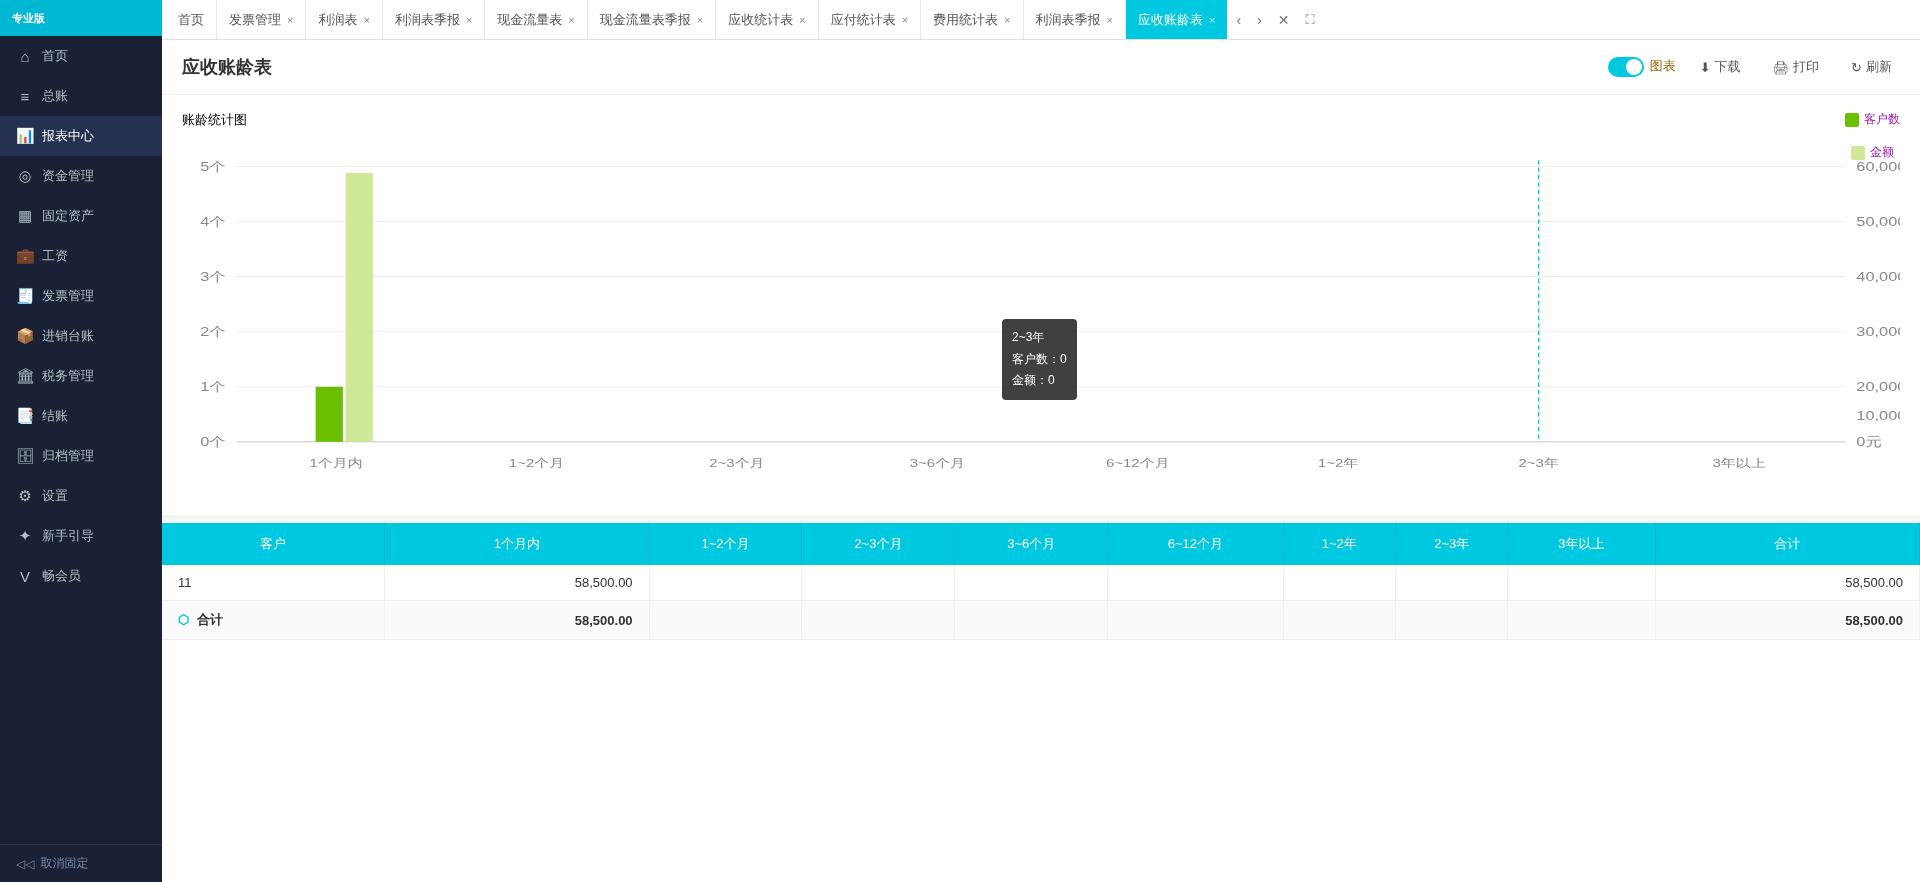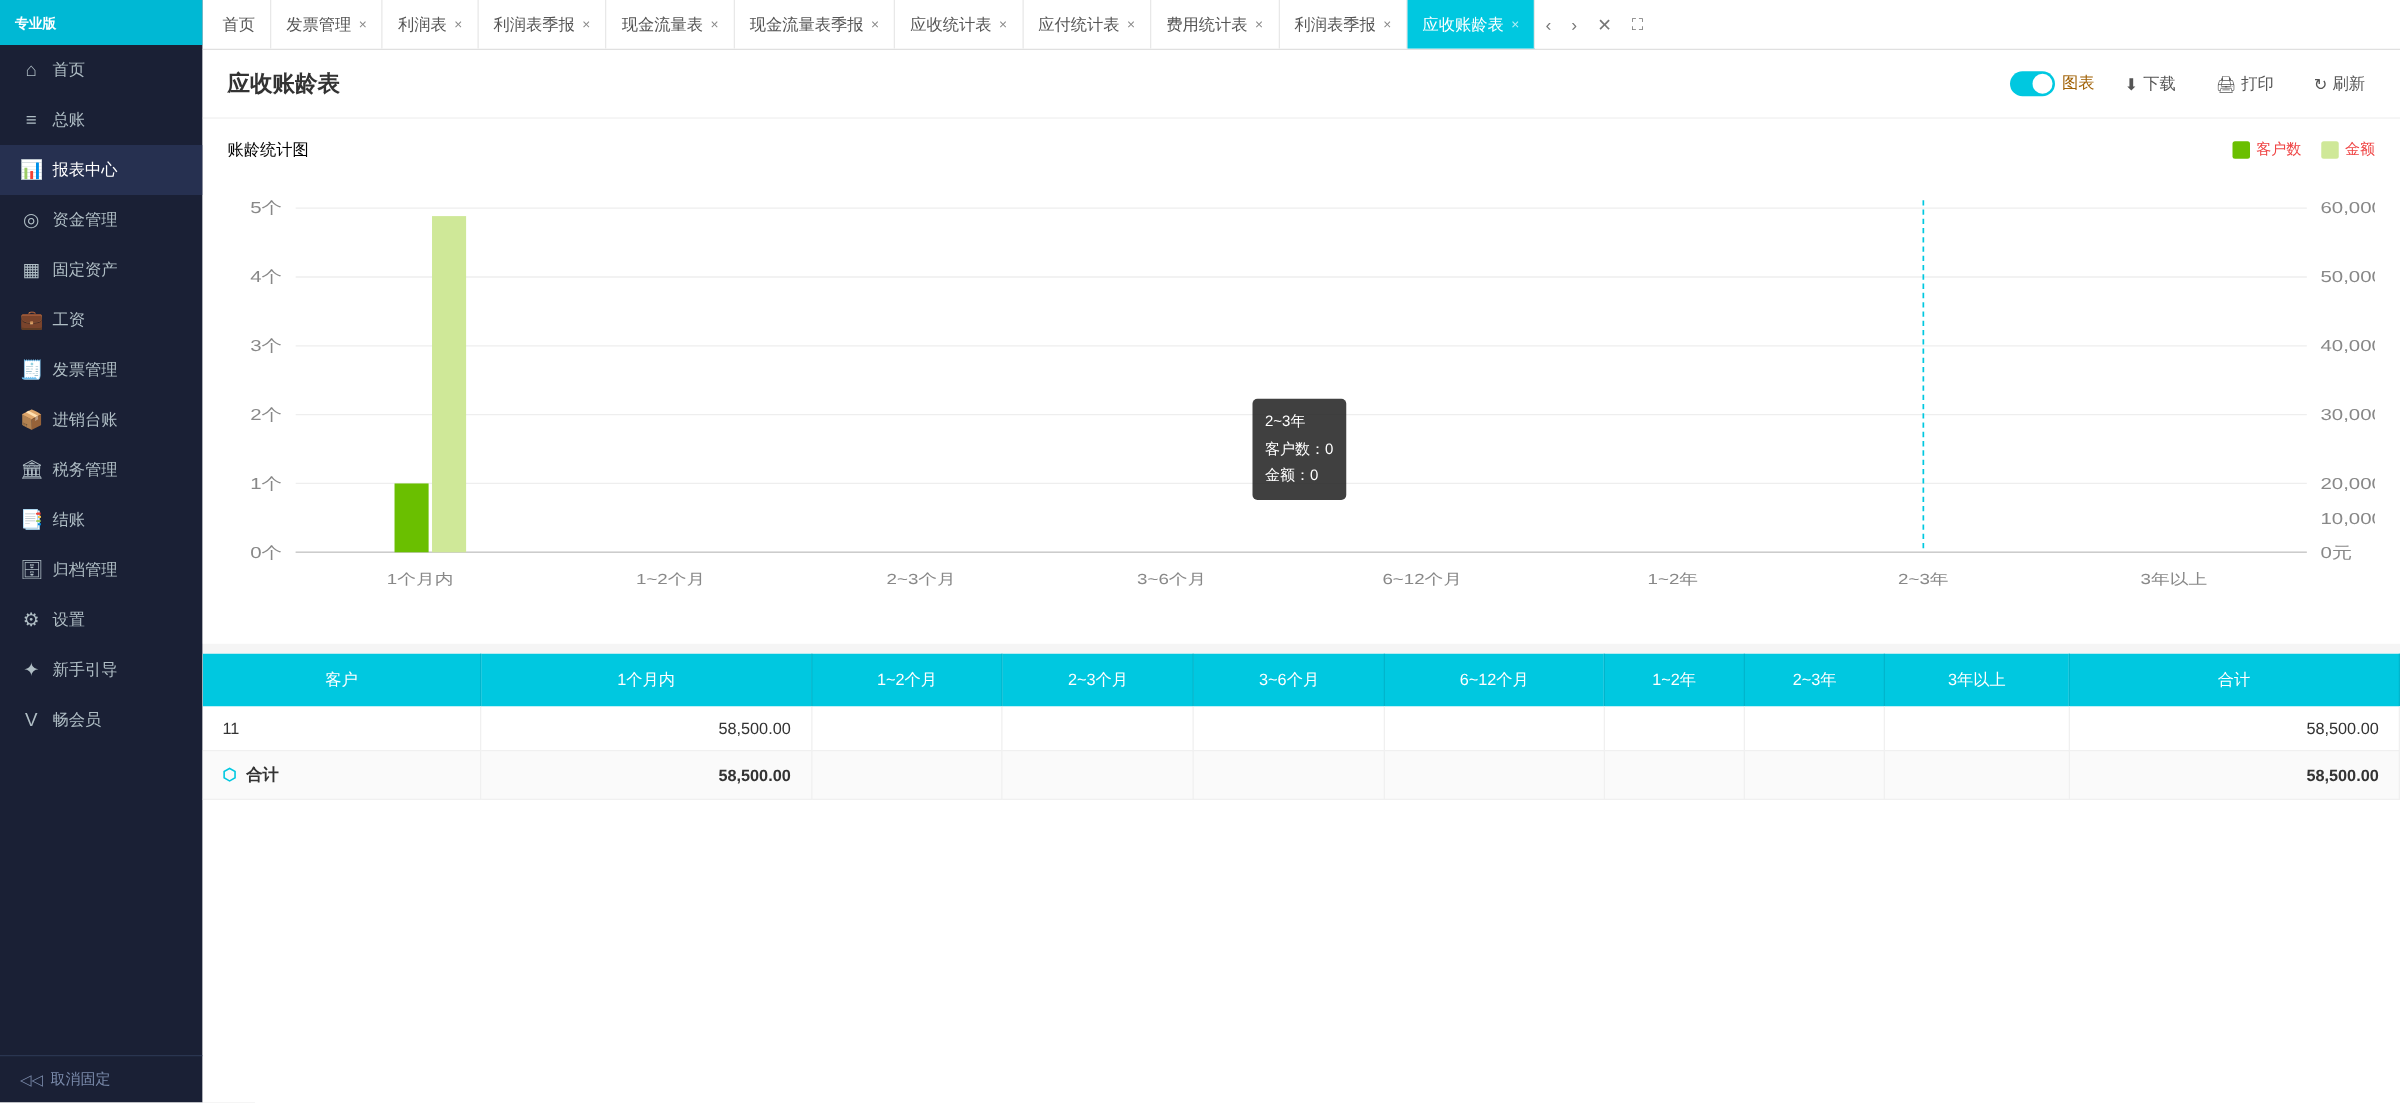--- a/index.html
+++ b/index.html
@@ -199,21 +199,22 @@
       margin-bottom: 10px;
     }
     .chart-legend {
       position: absolute;
       top: 16px;
       right: 20px;
       display: flex;
       align-items: center;
       gap: 16px;
       font-size: 12px;
-      color: #ef4444;
+      color: #a21caf;
+      flex-direction: column;
     }
     .legend-item {
       display: flex;
       align-items: center;
       gap: 5px;
     }
     .legend-color {
       width: 14px;
       height: 14px;
       border-radius: 2px;

